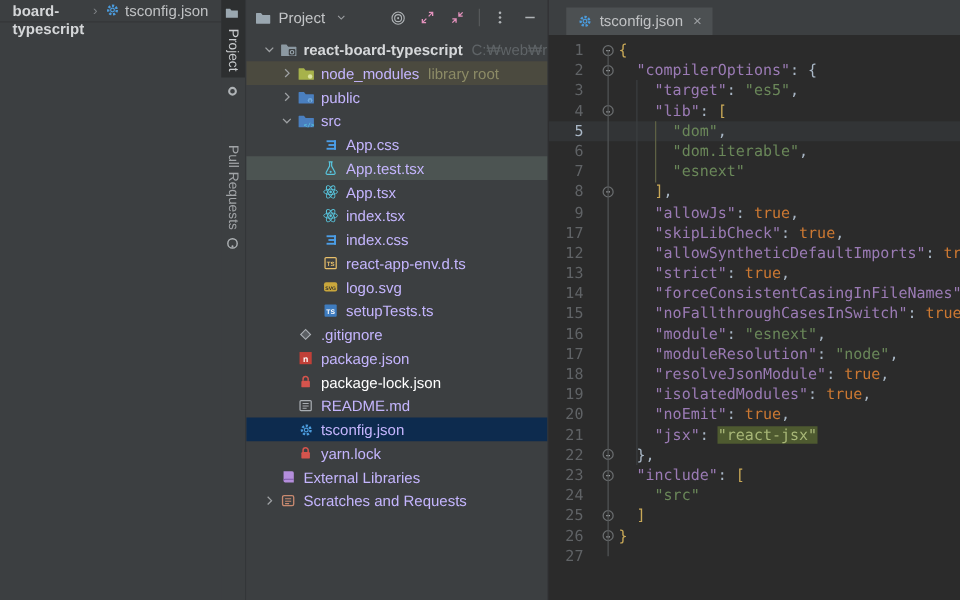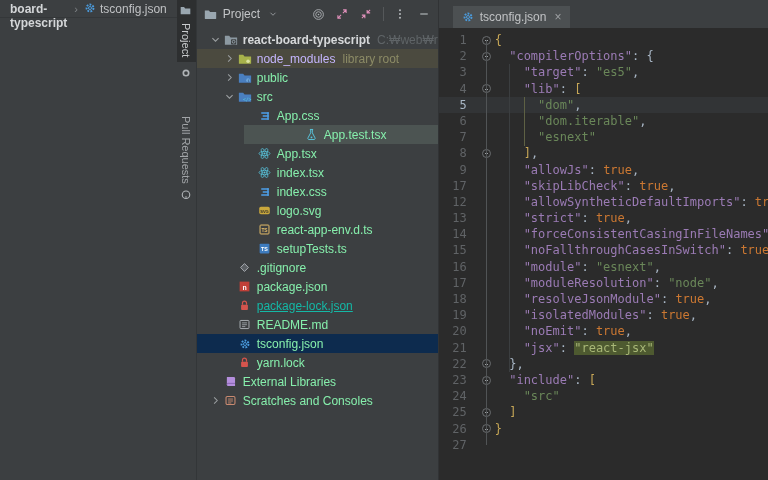--- a/index.html
+++ b/index.html
@@ -31,27 +31,27 @@
   .ptitle{display:flex;align-items:center;gap:5px;color:#C3C5C7;}
   .ptools{margin-left:auto;display:flex;align-items:center;gap:9px;}
   .tico{width:15px;height:15px;display:inline-flex;align-items:center;justify-content:center;}
   .tdivider{width:1px;height:14px;background:#55585A;}
   .tree{flex:1;overflow:hidden;padding-top:2px;font-size:12px;}
   .trow{height:19px;display:flex;align-items:center;white-space:nowrap;overflow:hidden;cursor:default;}
   .trow .ind{flex:0 0 auto;}
   .ind.i0{width:12px;} .ind.i1{width:26px;} .ind.i2{width:46px;}
   .chev{width:14px;flex:0 0 14px;display:inline-flex;align-items:center;justify-content:center;}
   .ticon{width:16px;flex:0 0 16px;display:inline-flex;align-items:center;justify-content:center;margin-right:4px;}
-  .tlabel{color:#86efac;}
+  .tlabel{color:#c4b5fd;}
   .textra{color:#5F6467;margin-left:7px;}
   .trow.selected{background:var(--selectedRow,#0D2B4E);}
-  .trow.hover{background:var(--hoverRow,#4C5452);margin-left:47px;}
+  .trow.hover{background:var(--hoverRow,#4C5452);}
   .trow.library{background:var(--libraryRow,#4B4A3F);}
   .tlabel.lib-name{color:#c4b5fd;}
-  .tlabel.red-name{color:#14b8a6;text-decoration:underline;}
+  .tlabel.red-name{color:#ffffff;}
   .tlabel.root-name{color:#D6D8DA;font-weight:bold;}
   .textra.lib-extra{color:#8C8B66;}
   
   .editor{flex:1;display:flex;flex-direction:column;min-width:0;background:var(--editorBg,#2B2B2B);}
   .etabbar{height:28px;flex:0 0 28px;background:var(--panel,#3C3F41);display:flex;align-items:flex-end;padding-left:14px;}
   .etab{height:22px;background:#4C5052;display:flex;align-items:center;gap:6px;padding:0 9px;font-size:12px;color:#C0C2C4;}
   .etab .eico{width:12px;height:12px;display:inline-flex;}
   .etab-close{color:#9DA0A3;font-size:12px;margin-left:2px;cursor:default;}
   .ebody{flex:1;position:relative;overflow:hidden;background:var(--editorBg,#2B2B2B);
          font-family:"DejaVu Sans Mono","Liberation Mono",monospace;font-size:12px;line-height:16.2px;}
@@ -301,36 +301,36 @@
                 <rect x="11" y="3" width="2" height="10" fill="#4C9FE8"></rect>
               </svg>
             </span>
             <span class="tlabel">index.css</span>
           </div>
           <div class="trow">
             <span class="ind i2"></span>
             <span class="chev"></span>
             <span class="ticon">
               <svg viewBox="0 0 16 16" width="13" height="13" xmlns="http://www.w3.org/2000/svg">
+                <rect x="2.5" y="2.5" width="11" height="11" rx="1" fill="none" stroke="#E8BF6A" stroke-width="1.2"></rect>
+                <text x="8" y="11" font-size="6" text-anchor="middle" fill="#E8BF6A" font-family="sans-serif" font-weight="bold">TS</text>
+              </svg>
+            </span>
+            <span class="tlabel">react-app-env.d.ts</span>
+          </div>
+          <div class="trow">
+            <span class="ind i2"></span>
+            <span class="chev"></span>
+            <span class="ticon">
+              <svg viewBox="0 0 16 16" width="13" height="13" xmlns="http://www.w3.org/2000/svg">
                 <rect x="1.5" y="3.5" width="13" height="9" rx="2" fill="#C9A73C"></rect>
                 <text x="8" y="10.6" font-size="5" text-anchor="middle" fill="#2B2B2B" font-family="sans-serif" font-weight="bold">SVG</text>
               </svg>
             </span>
             <span class="tlabel">logo.svg</span>
-          </div>
-          <div class="trow">
-            <span class="ind i2"></span>
-            <span class="chev"></span>
-            <span class="ticon">
-              <svg viewBox="0 0 16 16" width="13" height="13" xmlns="http://www.w3.org/2000/svg">
-                <rect x="2.5" y="2.5" width="11" height="11" rx="1" fill="none" stroke="#E8BF6A" stroke-width="1.2"></rect>
-                <text x="8" y="11" font-size="6" text-anchor="middle" fill="#E8BF6A" font-family="sans-serif" font-weight="bold">TS</text>
-              </svg>
-            </span>
-            <span class="tlabel">react-app-env.d.ts</span>
           </div>
           <div class="trow">
             <span class="ind i2"></span>
             <span class="chev"></span>
             <span class="ticon">
               <svg viewBox="0 0 16 16" width="13" height="13" xmlns="http://www.w3.org/2000/svg">
                 <rect x="2" y="2" width="12" height="12" rx="1" fill="#3E7CBF"></rect>
                 <text x="8" y="11.4" font-size="6.6" text-anchor="middle" fill="#FFFFFF" font-family="sans-serif" font-weight="bold">TS</text>
               </svg>
             </span>
@@ -418,21 +418,21 @@
               <svg viewBox="0 0 16 16" width="11" height="11" xmlns="http://www.w3.org/2000/svg">
                 <path d="M6 3.5l4.5 4.5L6 12.5" stroke="#9DA0A3" stroke-width="1.5" fill="none"></path>
               </svg>
             </span>
             <span class="ticon">
               <svg viewBox="0 0 16 16" width="13" height="13" xmlns="http://www.w3.org/2000/svg">
                 <rect x="2.5" y="3" width="11" height="10" rx="1.6" fill="none" stroke="#C98A70" stroke-width="1.3"></rect>
                 <path d="M5 6.2h6M5 8.6h6M5 11h4" stroke="#C98A70" stroke-width="1.1"></path>
               </svg>
             </span>
-            <span class="tlabel">Scratches and Consoles</span>
+            <span class="tlabel">Scratches and Requests</span>
           </div>
         </div>
     </div>
 
     <div class="editor">
       <div class="etabbar">
         <div class="etab">
           <span class="eico">
               <svg viewBox="0 0 16 16" width="12" height="12" xmlns="http://www.w3.org/2000/svg">
                 <circle cx="8" cy="8" r="4.6" fill="none" stroke="#4B9BDC" stroke-width="2.6" stroke-dasharray="2.4 1.7"></circle>

